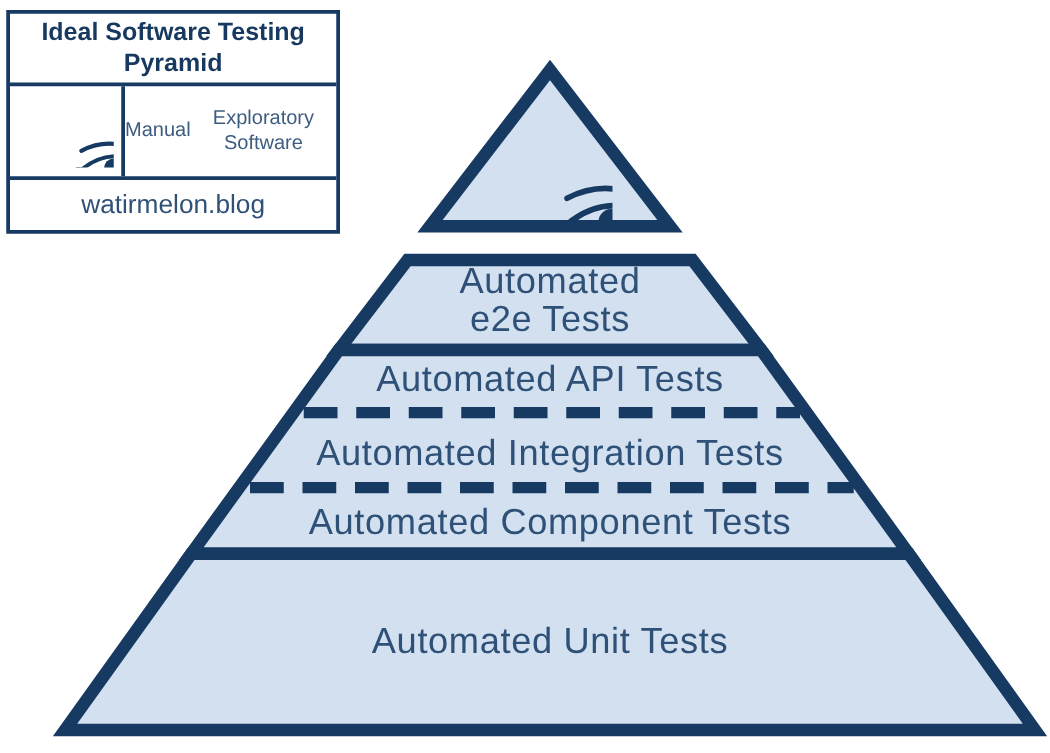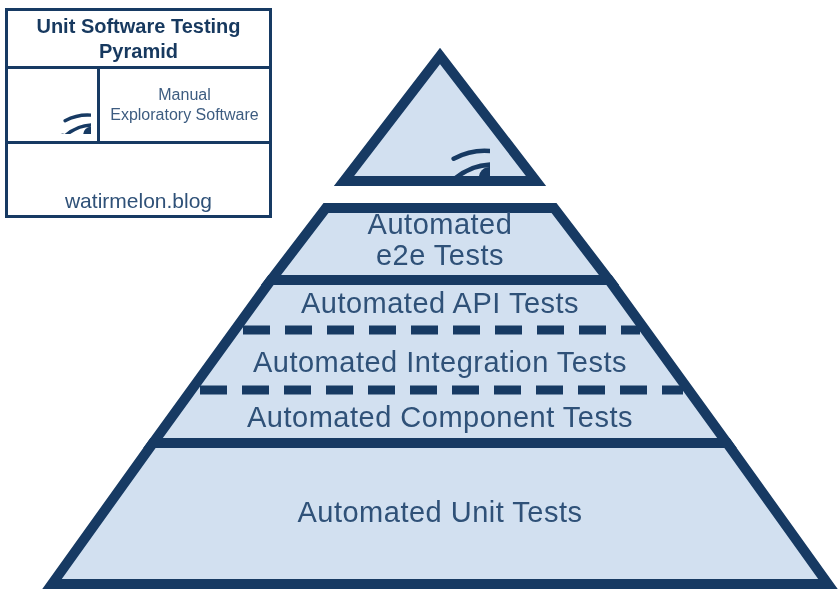--- a/index.html
+++ b/index.html
@@ -29,43 +29,43 @@
   }
   .legend-mid{display:flex;height:72px;border-bottom:3px solid #173a63;}
   .legend-eye-cell{
     box-sizing:border-box;
     width:92px;
     border-right:3px solid #173a63;
     display:flex;align-items:center;justify-content:center;
   }
   .legend-manual{
     flex:1;
-    display:flex;flex-direction:column;justify-content:center;align-items:center;
+    display:flex;flex-direction:row;justify-content:center;align-items:center;
     color:#3d5c80;font-size:16px;line-height:20px;text-align:center;
   }
   .legend-site{
-    height:29px;
+    height:40px;
     display:flex;align-items:center;justify-content:center;
-    color:#2f5178;font-size:21px;margin-top:42px;
+    color:#2f5178;font-size:21px;
   }
   .layer-label{
     fill:#2f5178;
     font-family:"Liberation Sans", sans-serif;
     font-size:29px;
     letter-spacing:0.5px;
   }
 </style>
 </head>
 <body>
 
 <div class="stage">
 
   <div class="legend">
     <div class="legend-title">
-      <div>Unit Software Testing</div>
+      <div>Ideal Software Testing</div>
       <div>Pyramid</div>
     </div>
     <div class="legend-mid">
       <div class="legend-eye-cell">
         <svg width="76" height="58" viewBox="-62 -48 124 96" aria-hidden="true">
           <use href="#eye-sym"></use>
         </svg>
       </div>
       <div class="legend-manual">
         <div>Manual</div>

